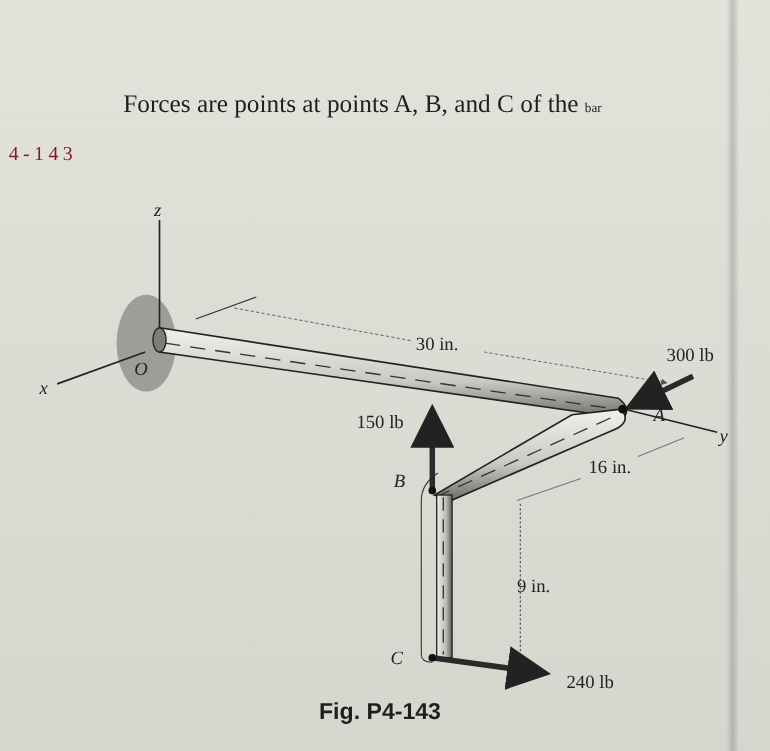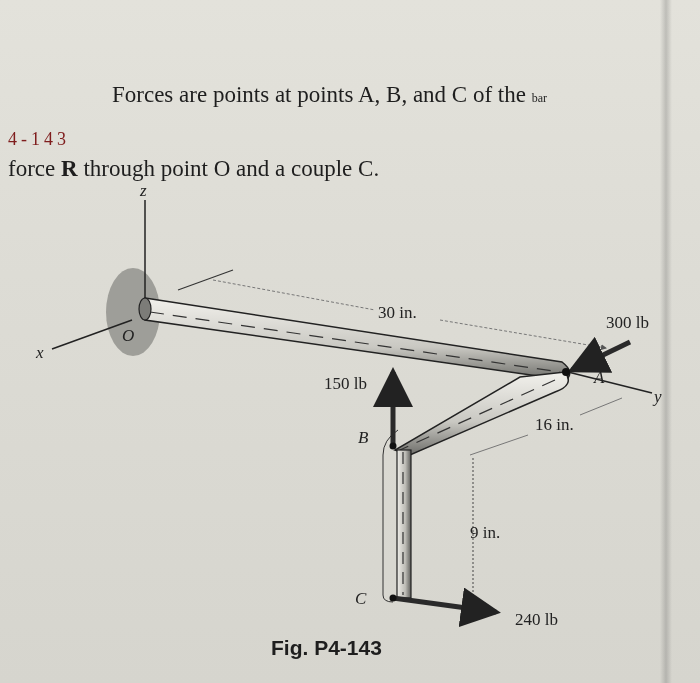--- a/index.html
+++ b/index.html
@@ -2,34 +2,33 @@
 <html><head>
 <meta charset="utf-8">
 <style>
   html,body{margin:0;padding:0;}
   body{width:700px;height:683px;background:#dcdbd4;position:relative;overflow:hidden;font-family:"Liberation Serif","DejaVu Serif",serif;color:#1e1e1e;}
   .page{position:absolute;left:0;top:0;width:700px;height:683px;background:linear-gradient(180deg,#e3e2db 0%,#dddcd5 40%,#d6d5ce 100%);}
   .edge{position:absolute;left:660px;top:0;width:12px;height:683px;background:linear-gradient(90deg,rgba(0,0,0,0) 0%,rgba(80,80,80,0.25) 50%,rgba(0,0,0,0) 100%);}
   .problem{position:absolute;left:8px;top:80px;width:665px;font-size:23px;line-height:30px;}
   .pnum{color:#7f1d1d;font-size:18px;display:inline-block;width:104px;vertical-align:top;letter-spacing:4px;margin-top:44px;}
   .sm{font-size:12px;}
-  .fig-caption{position:absolute;left:271px;top:636px;font-family:"Liberation Sans","DejaVu Sans",sans-serif;font-weight:bold;font-size:21px;}
+  .fig-caption{position:absolute;left:290px;top:636px;font-family:"Liberation Sans","DejaVu Sans",sans-serif;font-weight:bold;font-size:21px;}
   svg{position:absolute;left:0;top:0;}
   .lbl{font-family:"Liberation Serif","DejaVu Serif",serif;font-size:17px;fill:#222;}
   .it{font-style:italic;}
 </style>
 </head>
 <body>
 
 <div class="page"></div>
 <div class="edge"></div>
 
 <div class="problem">
   <div><span class="pnum">4-143</span><span>Forces are points at points A, B, and C of the</span> <span class="sm">bar</span></div>
-  <div><span>force </span><b>R</b><span> through point O and a couple C.</span></div>
 </div>
 
 <svg width="700" height="683" viewBox="0 0 700 683">
   <defs>
     <linearGradient id="pipe" x1="0" y1="0" x2="0" y2="1">
       <stop offset="0" stop-color="#f2f1ec"></stop>
       <stop offset="0.6" stop-color="#c9c8c2"></stop>
       <stop offset="1" stop-color="#6e6e6a"></stop>
     </linearGradient>
     <linearGradient id="pipev" x1="0" y1="0" x2="1" y2="0">

